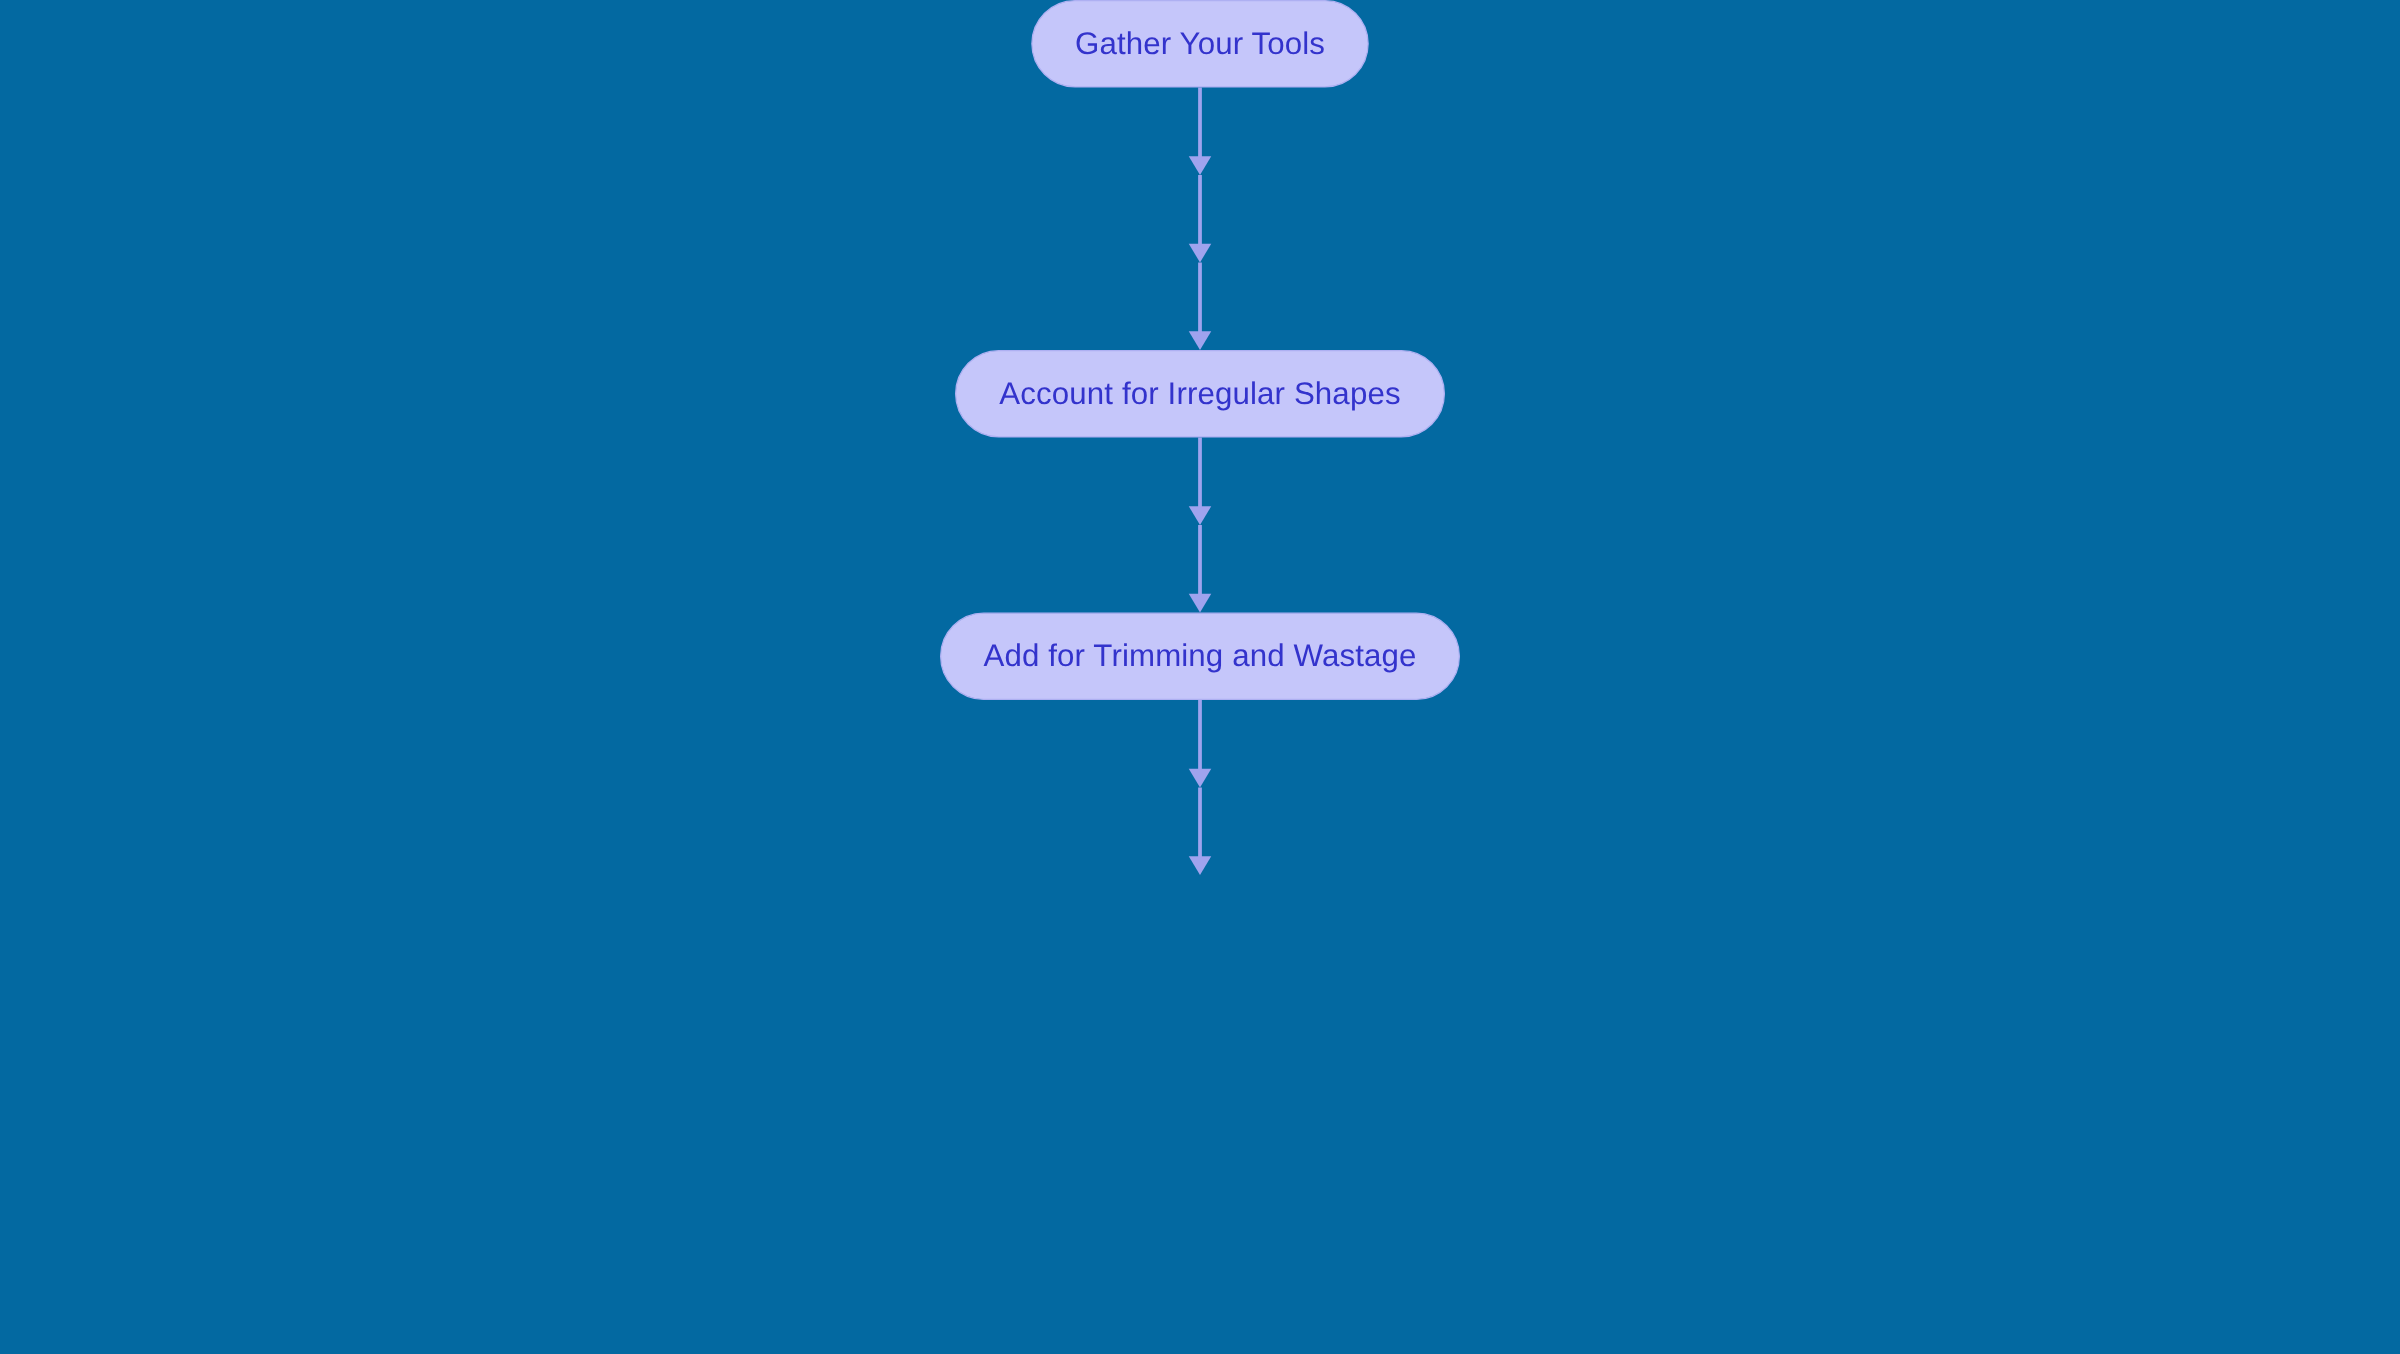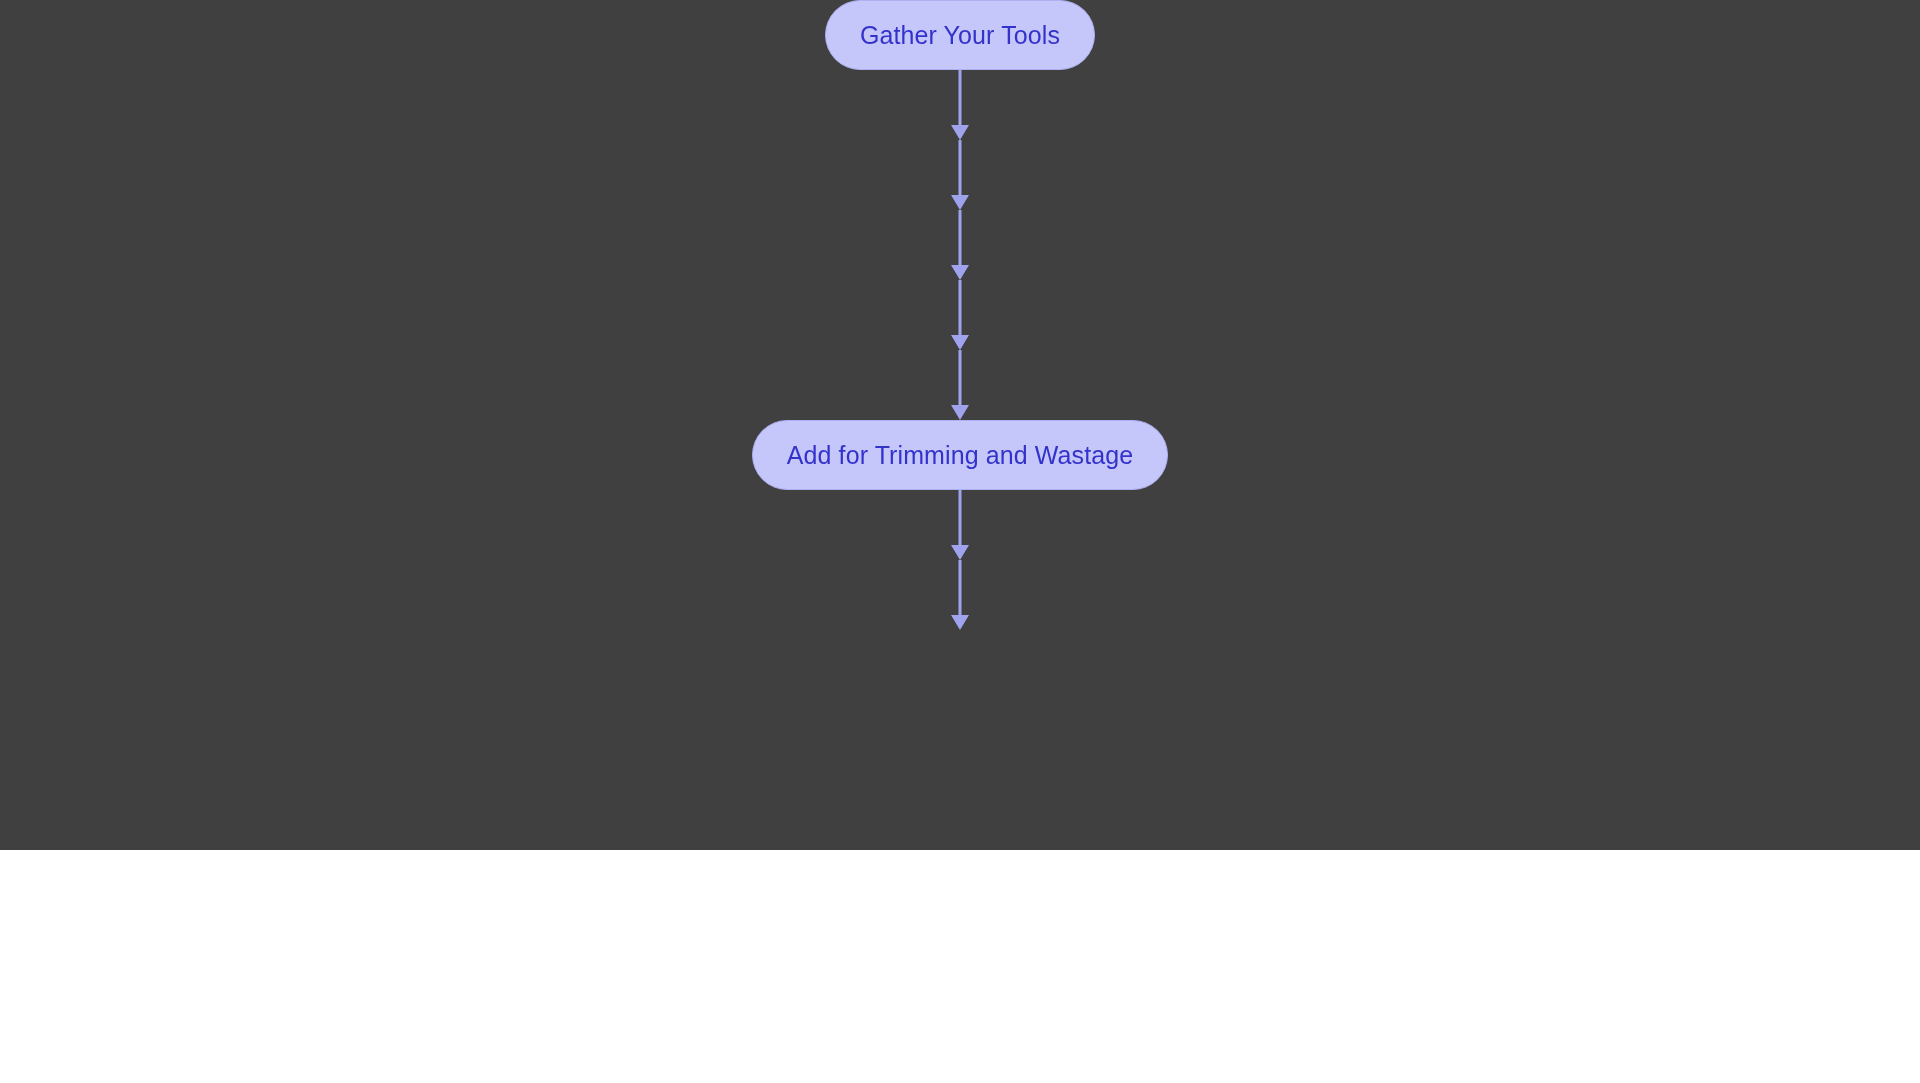--- a/index.html
+++ b/index.html
@@ -4,22 +4,22 @@
 <style>
   html, body {
     margin: 0;
     padding: 0;
     background: #ffffff;
   }
 
   #canvas {
     position: relative;
     width: 1920px;
-    height: 850px;
-    background: #404040;
+    height: 1083px;
+    background: #0369a1;
     overflow: hidden;
     font-family: "Liberation Sans", sans-serif;
   }
 
   
   .flow {
     position: absolute;
     left: 0;
     top: 0;
     width: 1920px;
@@ -99,20 +99,23 @@
       <span class="stem"></span>
       <span class="head"></span>
     </div>
 
 
     <div class="connector">
       <span class="stem"></span>
       <span class="head"></span>
     </div>
 
+    <div class="node">
+      <span class="node-label">Account for Irregular Shapes</span>
+    </div>
 
     <div class="connector">
       <span class="stem"></span>
       <span class="head"></span>
     </div>
 
 
     <div class="connector">
       <span class="stem"></span>
       <span class="head"></span>

